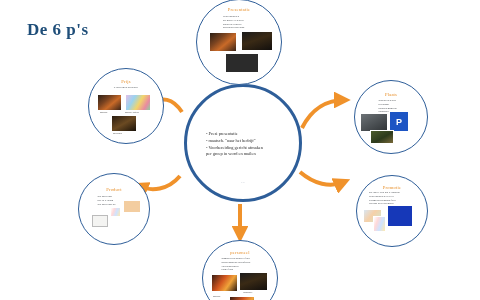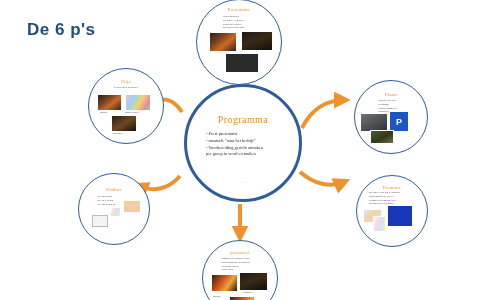--- a/index.html
+++ b/index.html
@@ -5,21 +5,21 @@
   html,body{margin:0;padding:0;}
   body{
     width:480px;height:300px;overflow:hidden;background:#ffffff;
     font-family:"Liberation Sans", sans-serif;position:relative;
   }
   .canvas{position:absolute;inset:0;}
 
   
   .deck-title{
     position:absolute;left:27px;top:20px;
-    font-family:Liberation Sans, sans-serif;
+    font-family:Liberation Serif, serif;
     font-size:17px;font-weight:700;letter-spacing:.5px;
     color:#1F4E79;white-space:nowrap;
   }
 
   
   .node{
     position:absolute;border-radius:50%;background:#ffffff;
     box-sizing:border-box;overflow:hidden;
   }
   .node.center{
@@ -113,21 +113,20 @@
     <path d="M 182 112 C 172 97 162 98 152 102" fill="none" stroke="#F0922B" stroke-width="4" marker-end="url(#ah)"></path>
 
     <path d="M 180 176 C 168 190 152 192 138 186" fill="none" stroke="#F0922B" stroke-width="4" marker-end="url(#ah)"></path>
 
     <path d="M 302 128 C 312 108 328 100 344 100" fill="none" stroke="#F0922B" stroke-width="4" marker-end="url(#ah)"></path>
 
     <path d="M 300 172 C 314 184 330 188 344 182" fill="none" stroke="#F0922B" stroke-width="4" marker-end="url(#ah)"></path>
   </svg>
 
   <div class="node center">
-    <div class="c-title">Programma</div>
     <div class="c-bullets">
       <div>- Prezi presentatie</div>
       <div>- maatsch. "naar het bedrijf"</div>
       <div>- Voorbereiding gericht afmaken</div>
       <div>per groep in word en mailen</div>
     </div>
     <div class="c-foot">...</div>
   </div>
 
   <div class="node leaf n-top">

